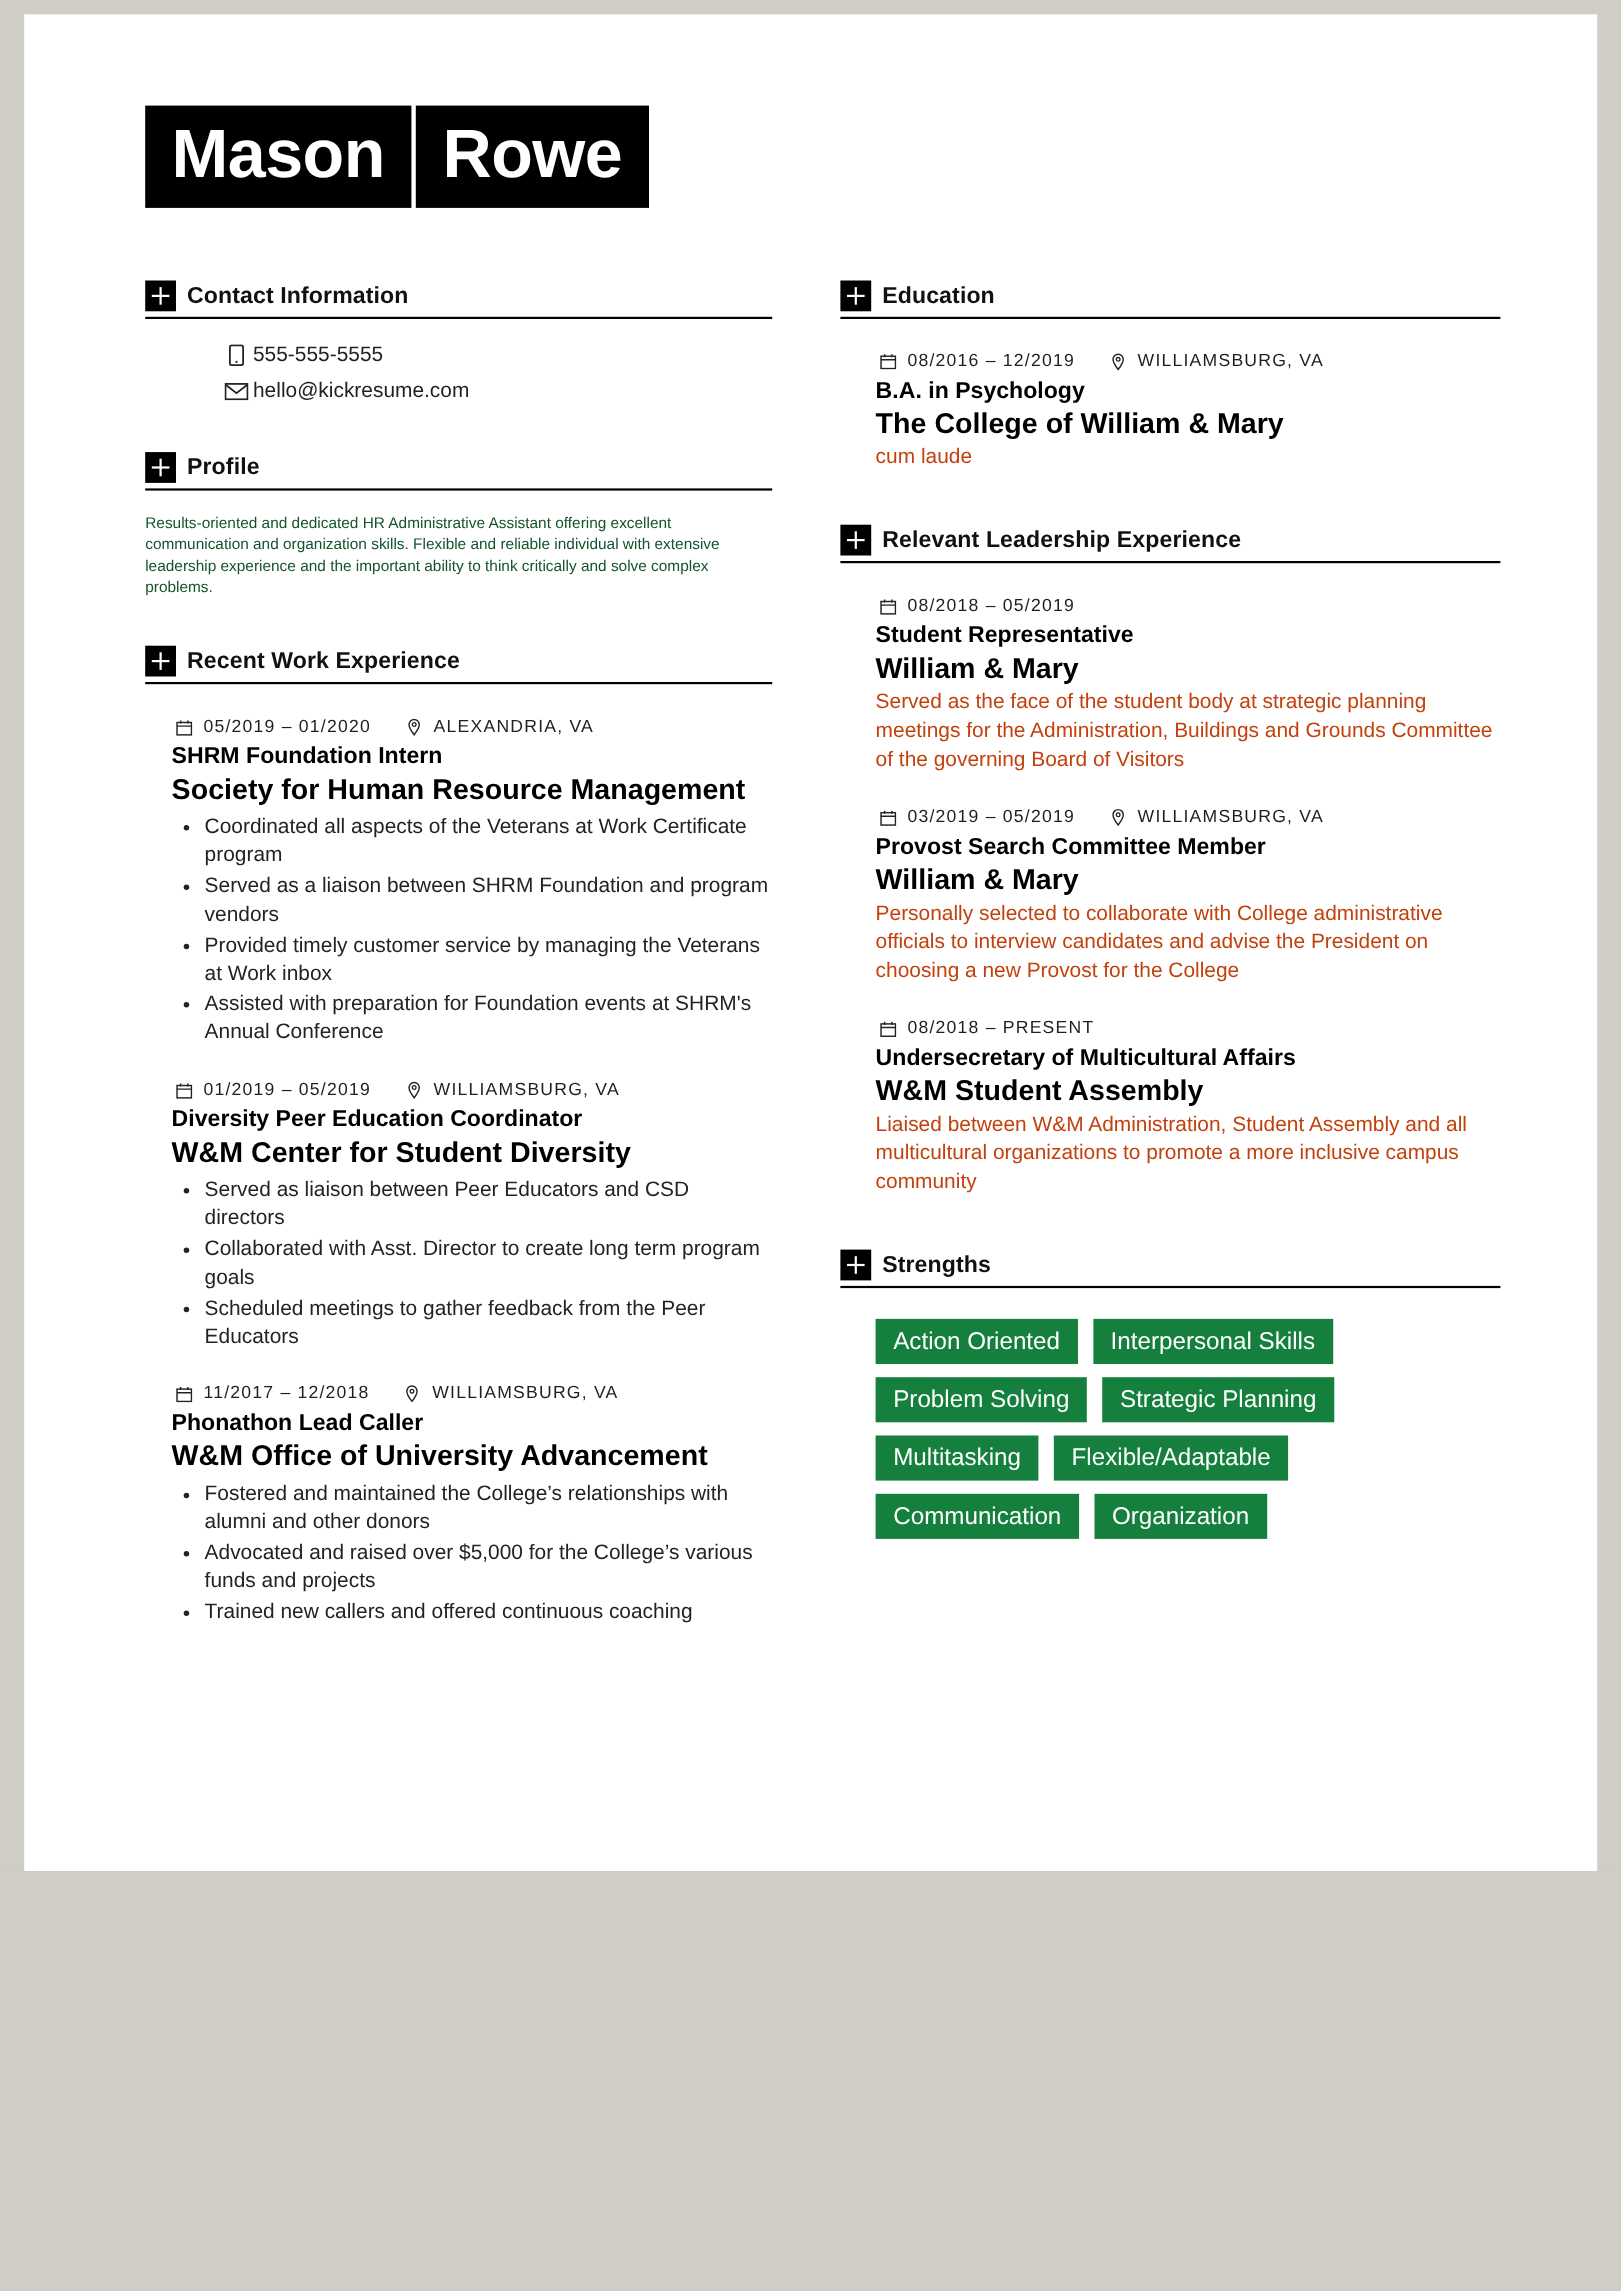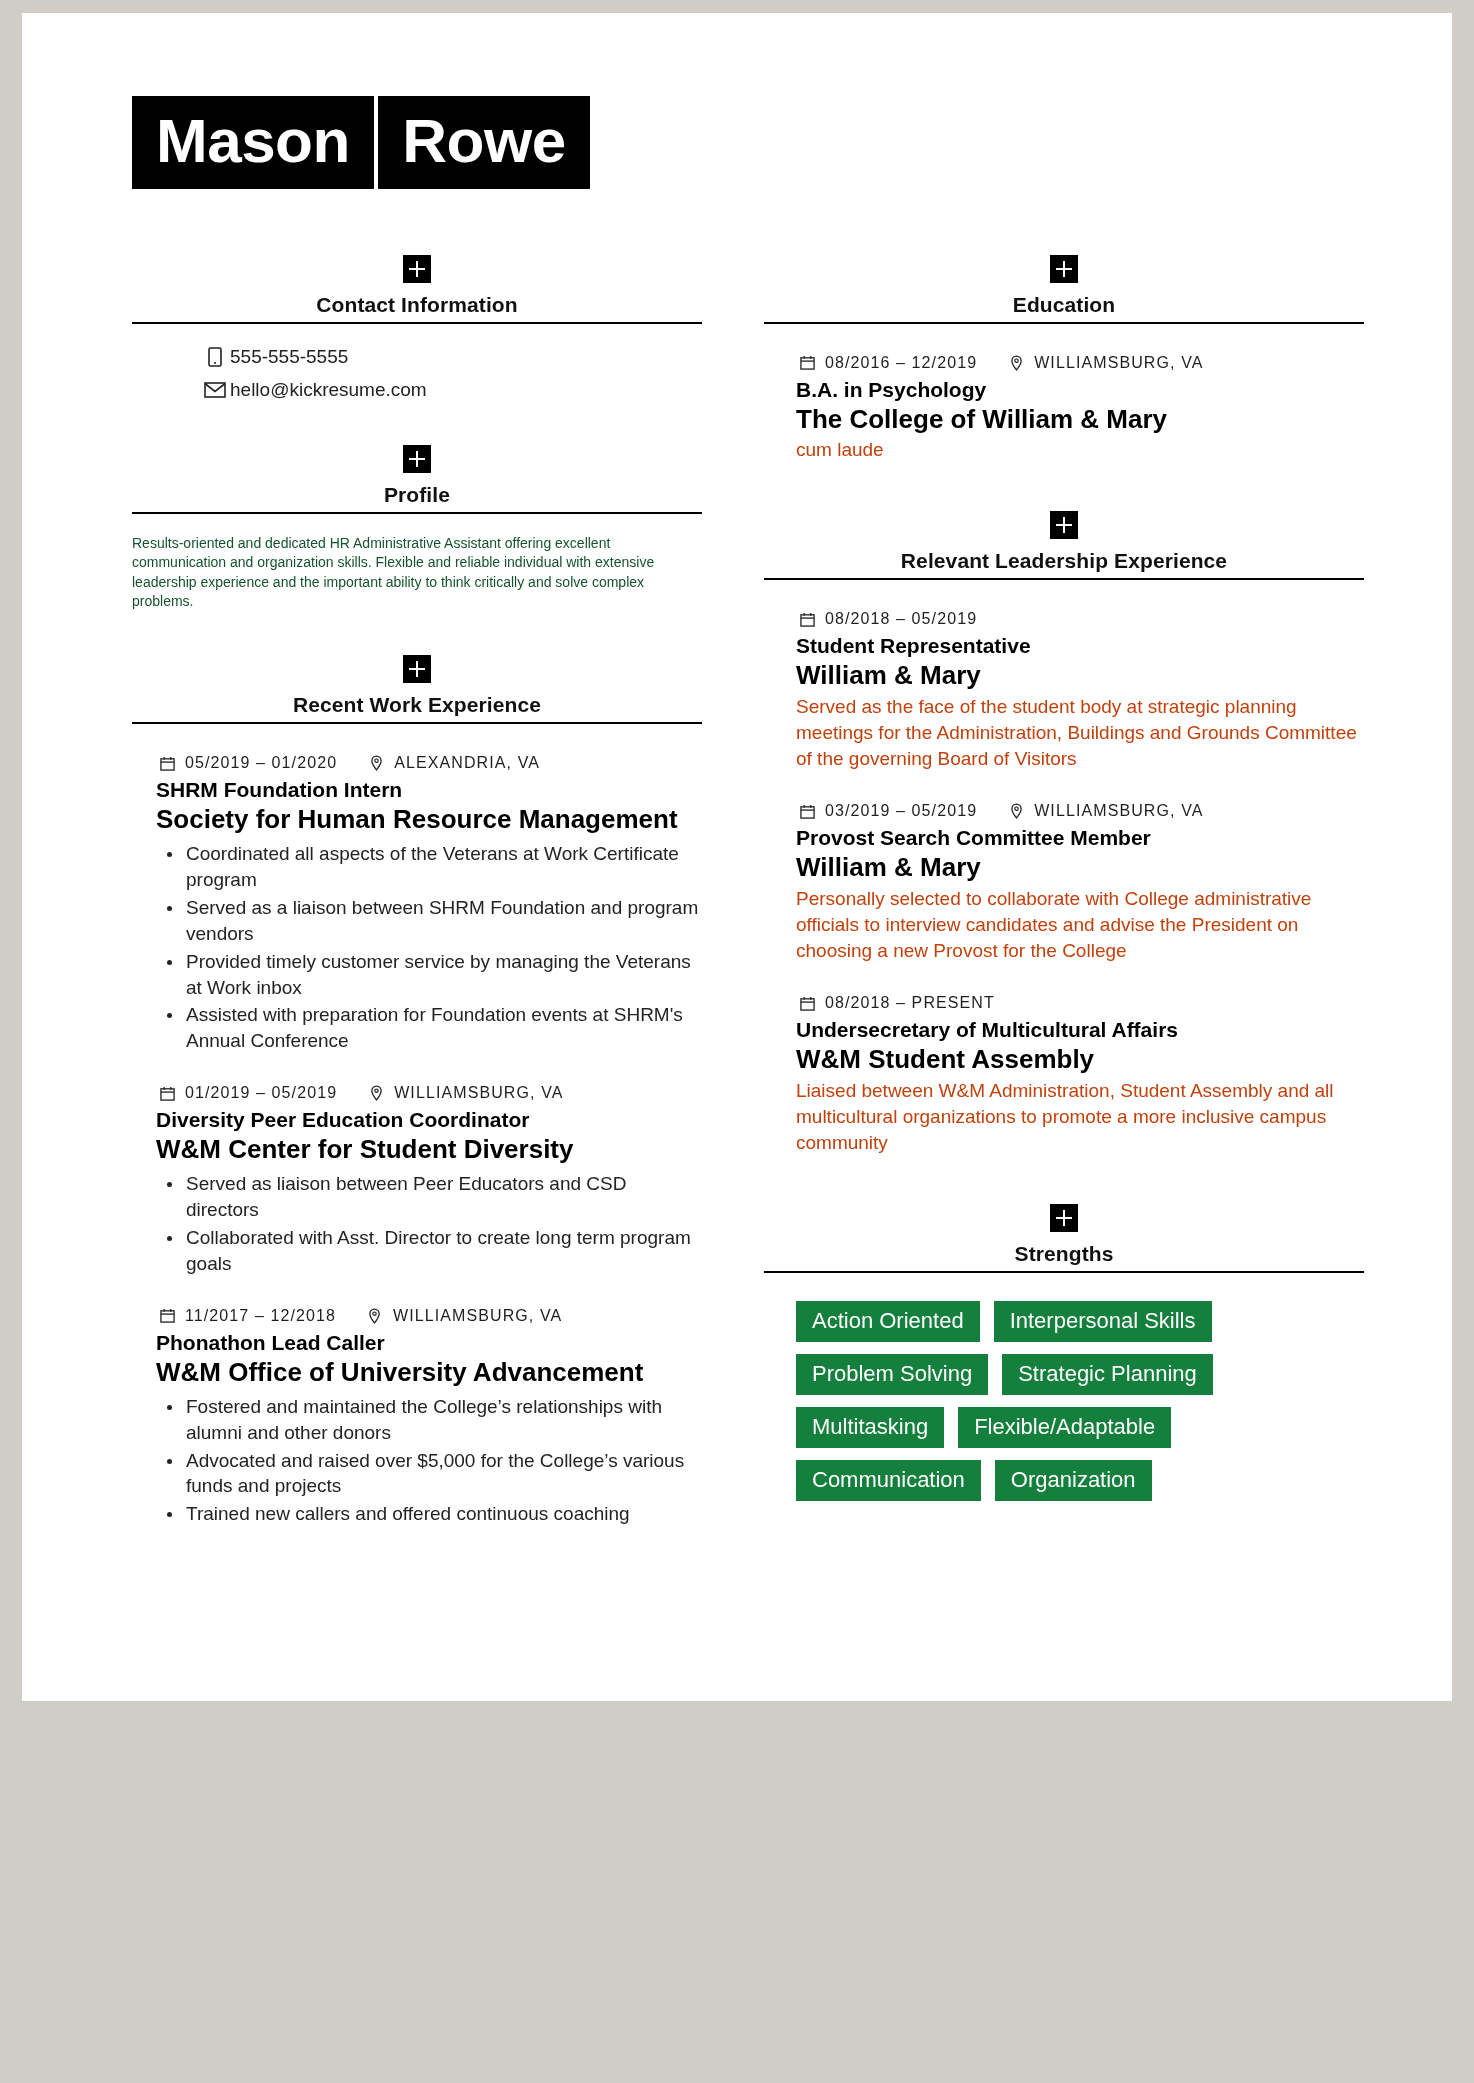--- a/index.html
+++ b/index.html
@@ -56,21 +56,20 @@
   .col-right { width: 600px; }
 
   
   .sect { margin-bottom: 6px; }
   .sect-head {
     display: flex;
     align-items: center;
     gap: 10px;
     border-bottom: 2px solid #000;
     padding-bottom: 5px;
-    flex-direction: column;
   }
   .plus-box {
     width: 28px;
     height: 28px;
     background: #000;
     color: #fff;
     flex: 0 0 28px;
     position: relative;
   }
   .plus-box::before, .plus-box::after {
@@ -296,20 +295,21 @@
                       </svg>
                   </span>
                   <span>WILLIAMSBURG, VA</span>
                 </span>
               </div>
               <div class="ent-title">Diversity Peer Education Coordinator</div>
               <div class="ent-org">W&amp;M Center for Student Diversity</div>
               <ul class="bullets">
                 <li>Served as liaison between Peer Educators and CSD directors</li>
                 <li>Collaborated with Asst. Director to create long term program goals</li>
+                <li>Scheduled meetings to gather feedback from the Peer Educators</li>
               </ul>
             </div>
 
             <div class="entry indent">
               <div class="meta">
                 <span class="meta-grp">
                   <span class="ico">
                     <svg width="15" height="15" viewBox="0 0 16 16">
                         <rect x="1" y="3" width="14" height="12" fill="none" stroke="#222" stroke-width="1.4"></rect>
                         <path d="M1 6.5h14" stroke="#222" stroke-width="1.4"></path>

